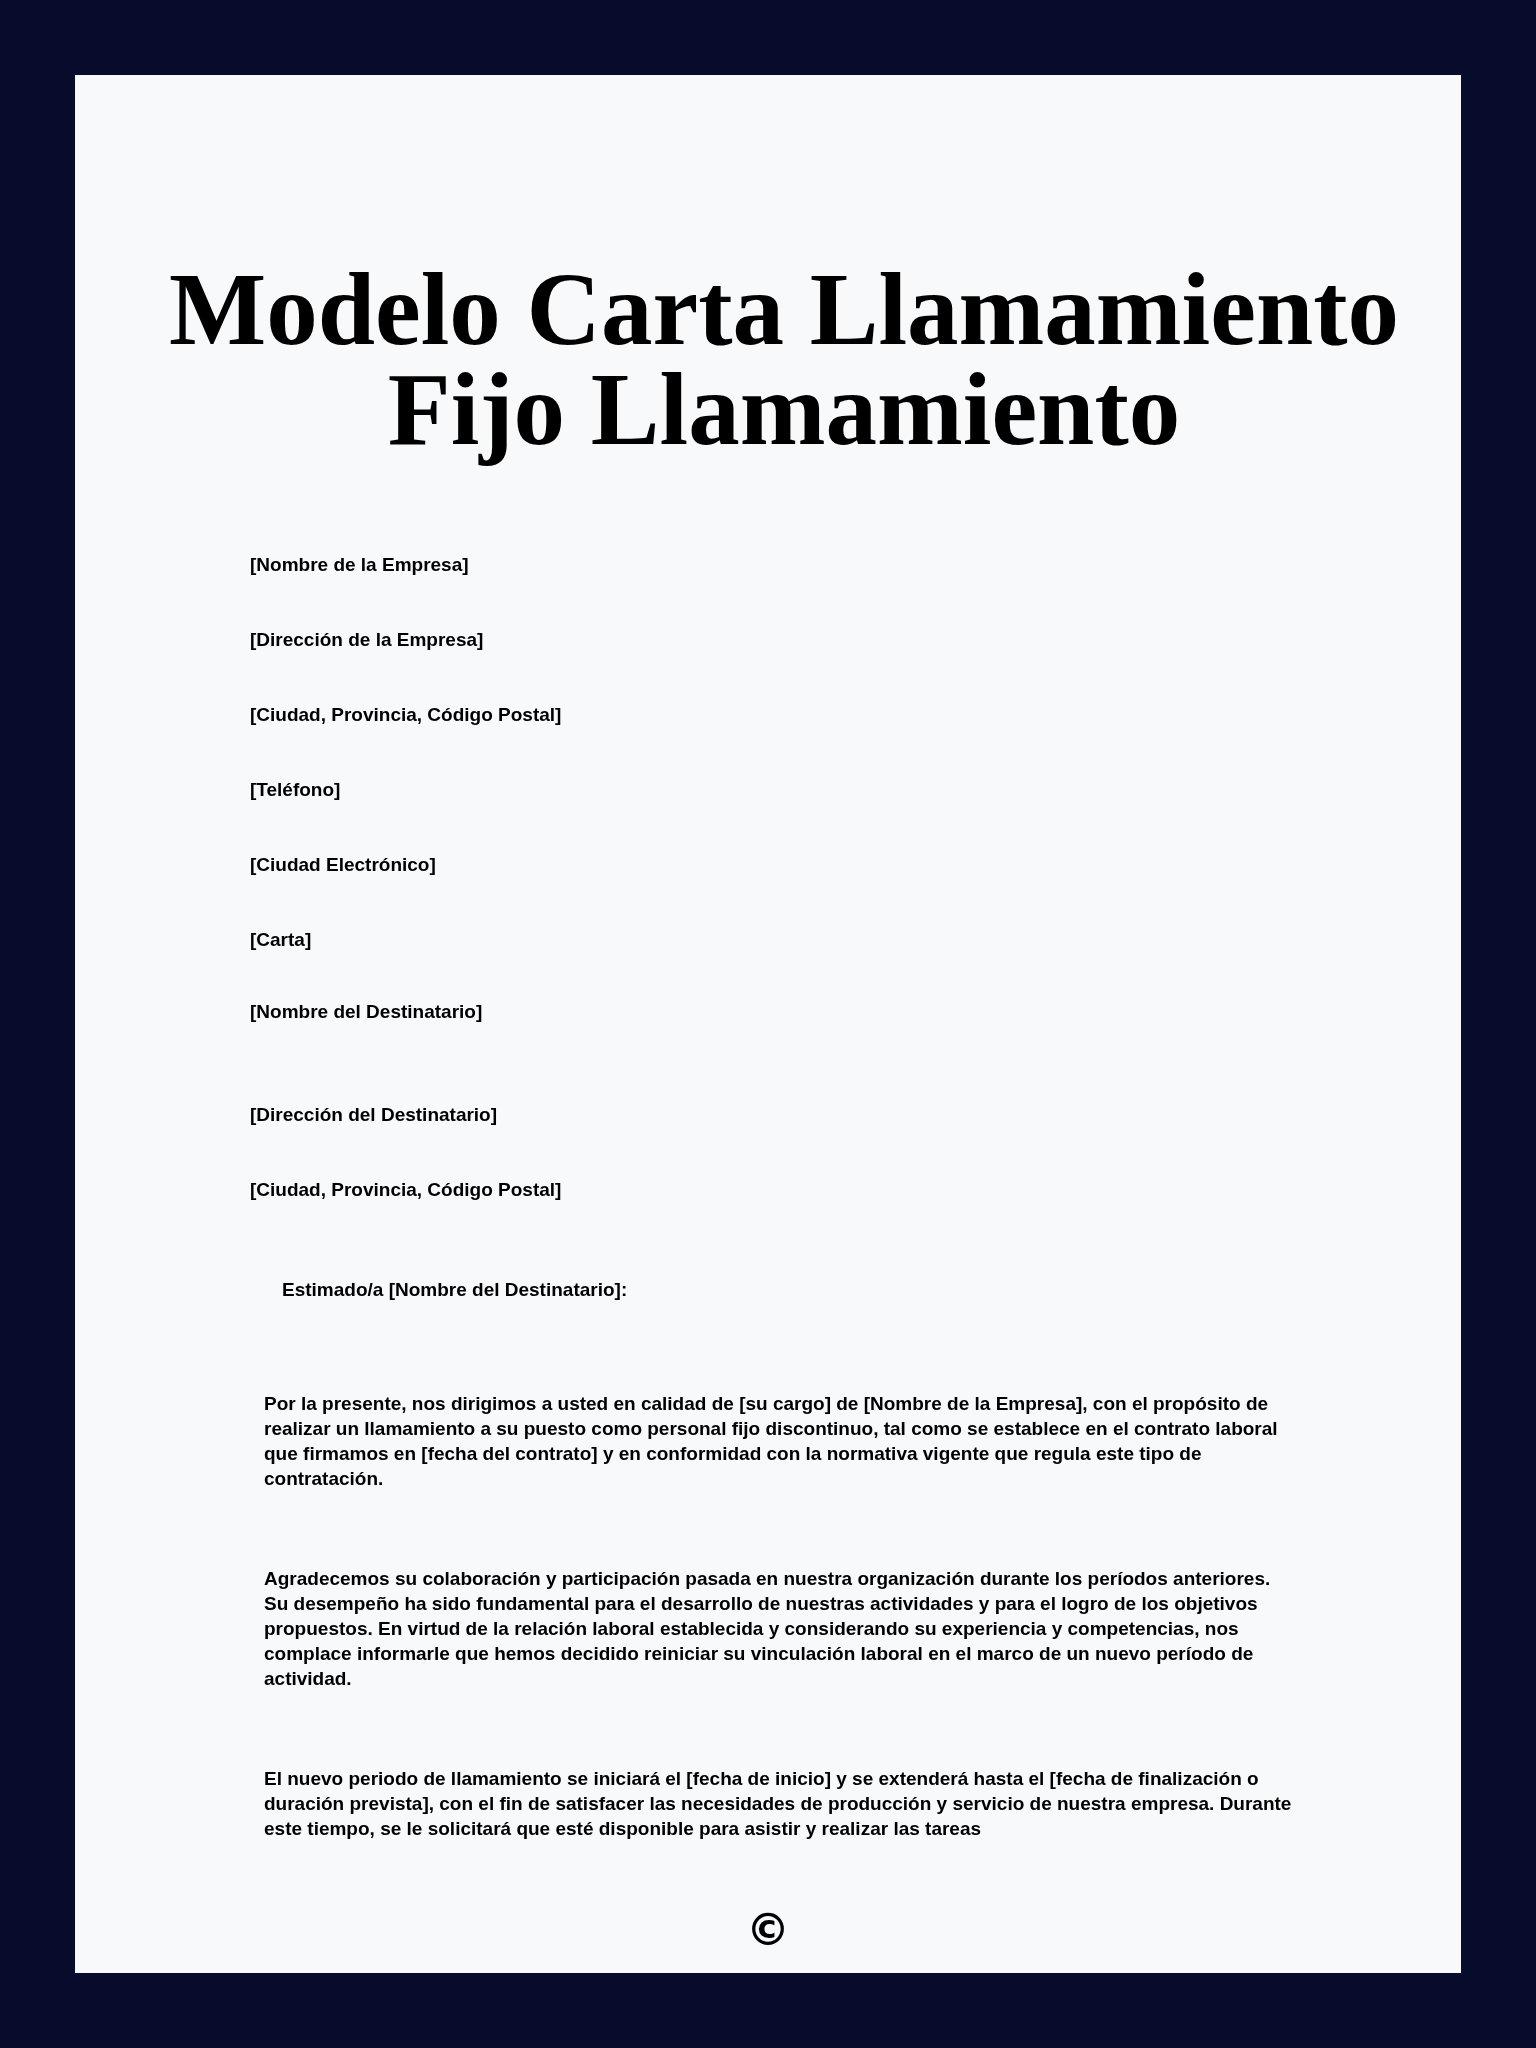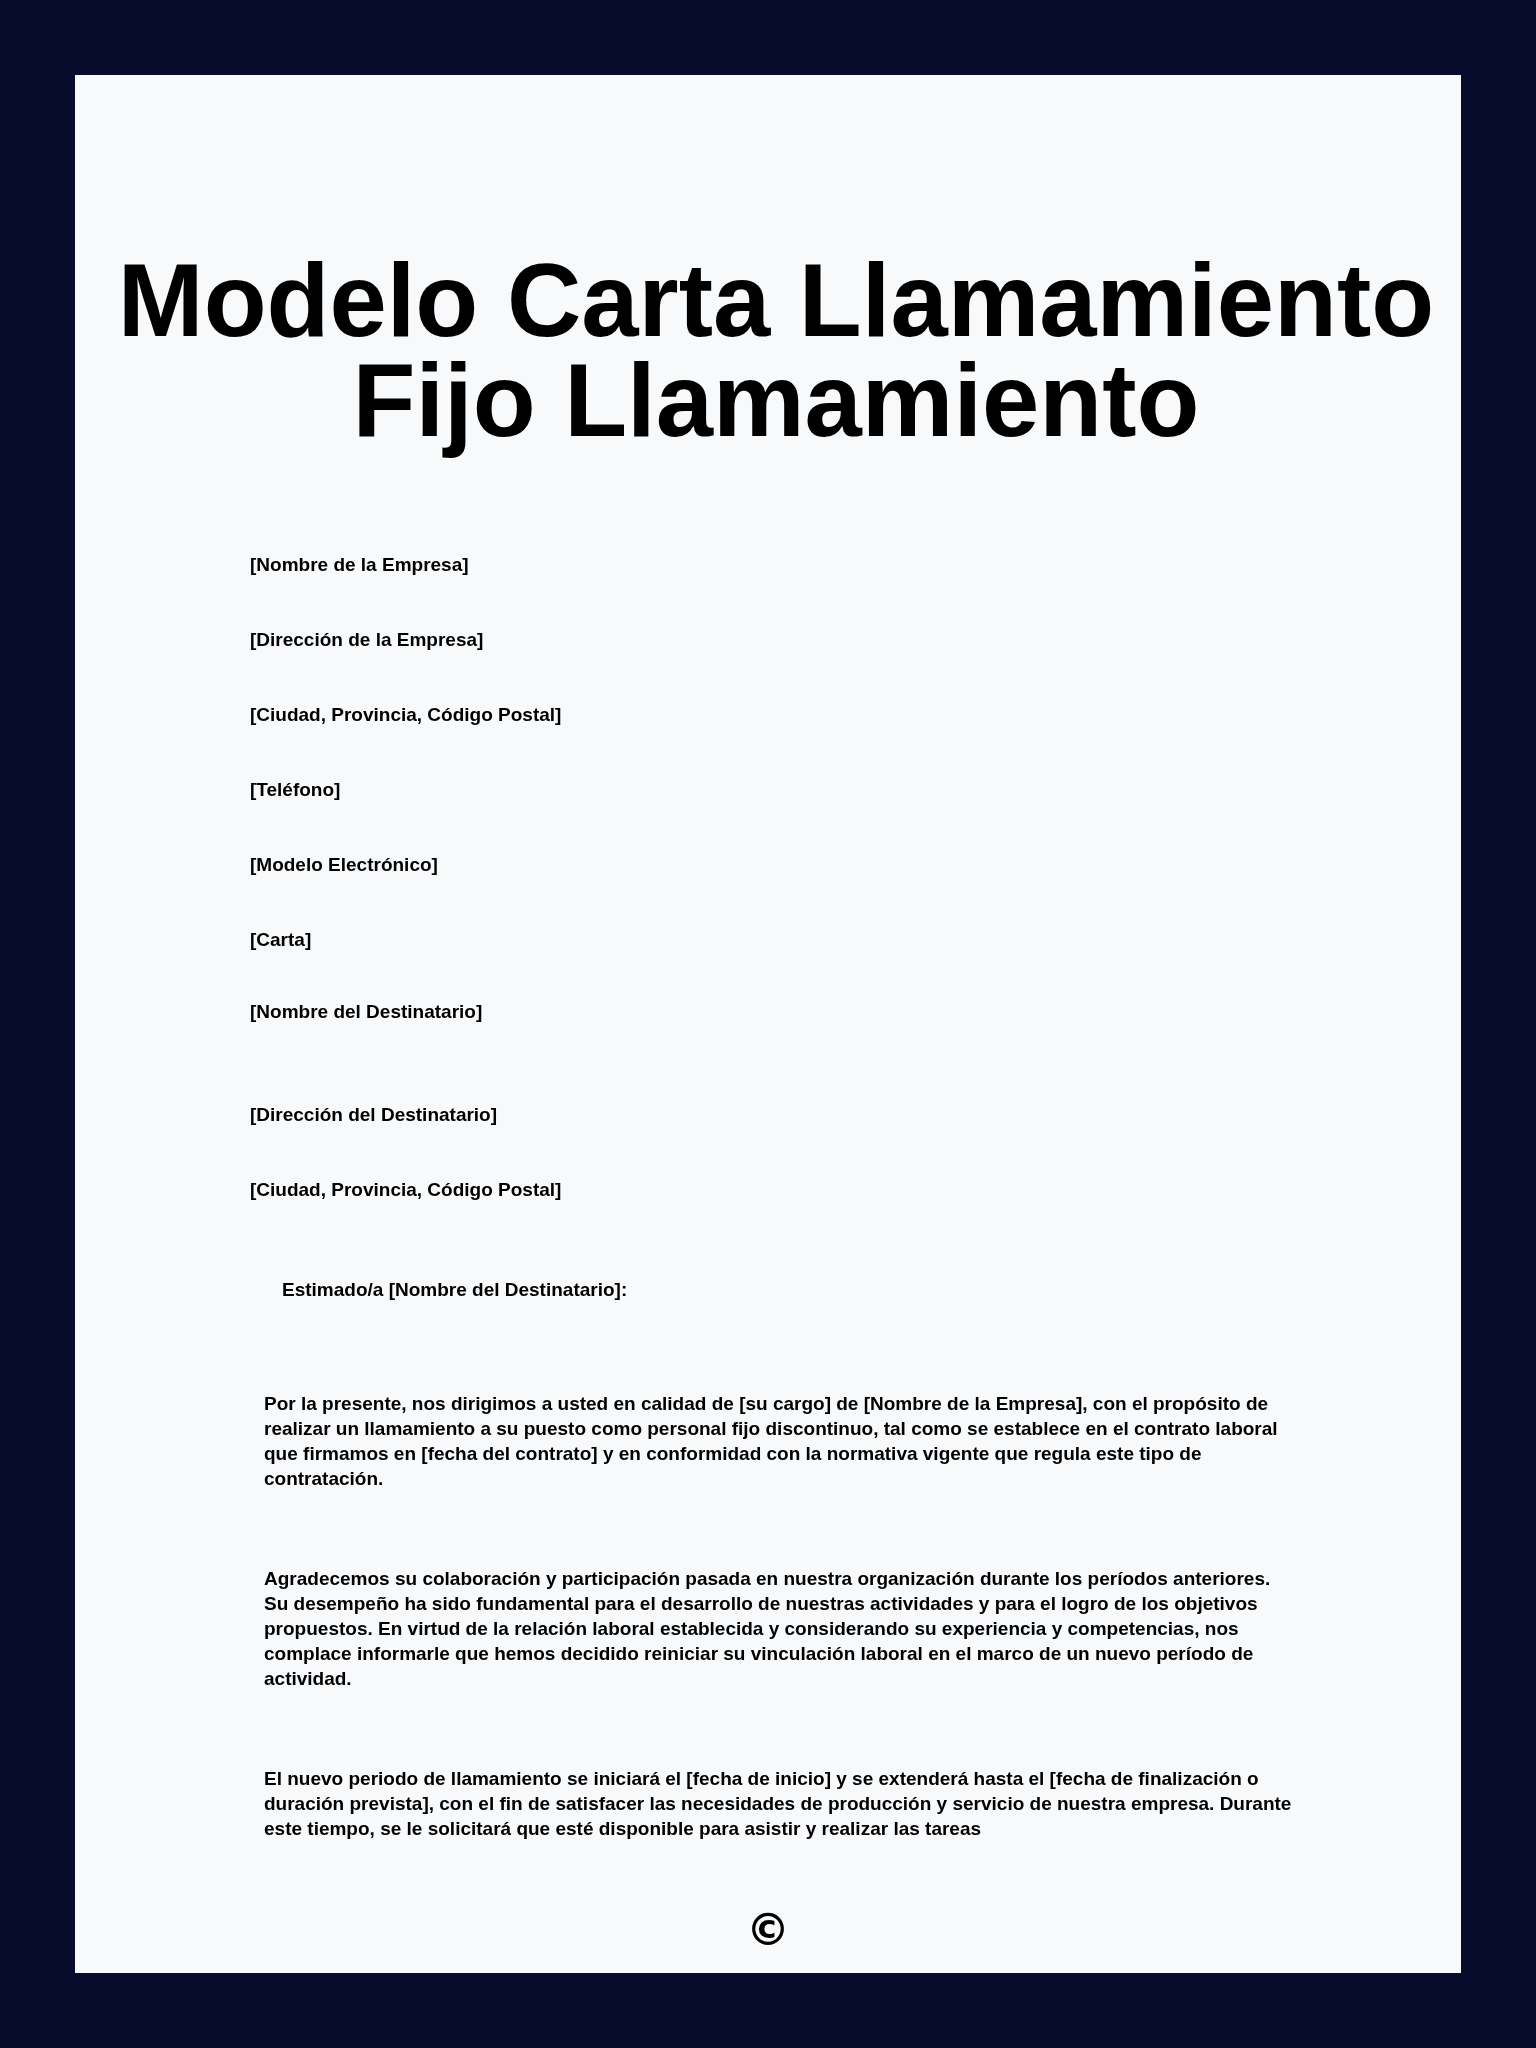--- a/index.html
+++ b/index.html
@@ -22,23 +22,23 @@
       width: 1386px;
       height: 1898px;
       background: #f8f9fb;
       overflow: hidden;
     }
     .title {
       position: absolute;
       left: 0;
       top: 176px;
       width: 1386px;
-      margin: 0;
+      margin: 8px;
       text-align: center;
-      font-family: Liberation Sans, sans-serif;
+      font-family: Liberation Serif, serif;
       font-weight: bold;
       font-size: 103px;
       line-height: 100px;
       letter-spacing: 0px;
       padding-left: 8px;
     }
     .content {
       position: absolute;
       left: 175px;
       top: 0;
@@ -82,21 +82,21 @@
     <span>Fijo Llamamiento</span>
   </h1>
 
   <div class="content">
 
     <div>
       <p class="line" style="top:477px;">[Nombre de la Empresa]</p>
       <p class="line" style="top:552px;">[Dirección de la Empresa]</p>
       <p class="line" style="top:627px;">[Ciudad, Provincia, Código Postal]</p>
       <p class="line" style="top:702px;">[Teléfono]</p>
-      <p class="line" style="top:777px;">[Modelo Electrónico]</p>
+      <p class="line" style="top:777px;">[Ciudad Electrónico]</p>
       <p class="line" style="top:852px;">[Carta]</p>
     </div>
 
     <div>
       <p class="line" style="top:924px;">[Nombre del Destinatario]</p>
       <p class="line" style="top:1027px;">[Dirección del Destinatario]</p>
       <p class="line" style="top:1102px;">[Ciudad, Provincia, Código Postal]</p>
     </div>
 
     <p class="line" style="top:1202px;margin-left:32px;">Estimado/a [Nombre del Destinatario]:</p>

